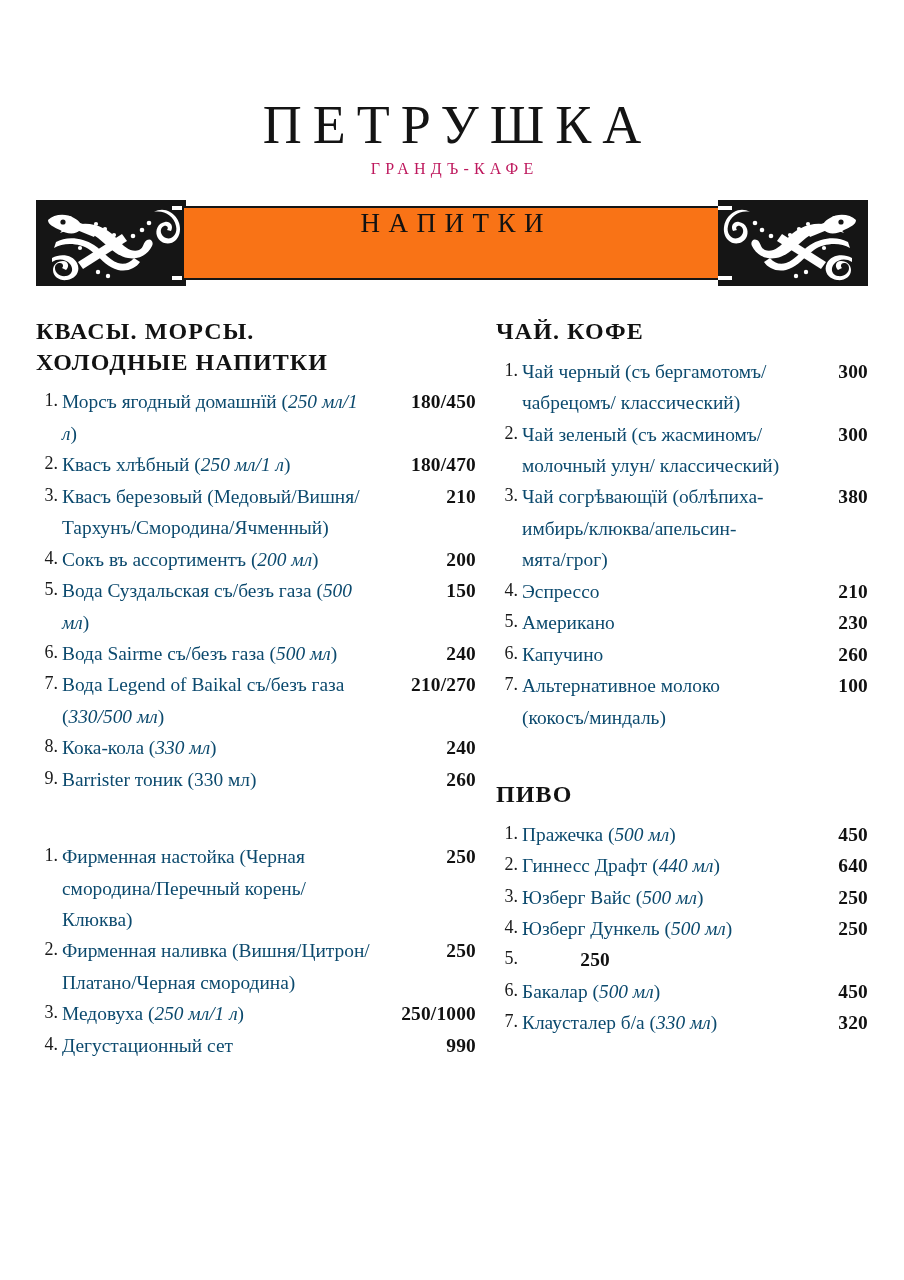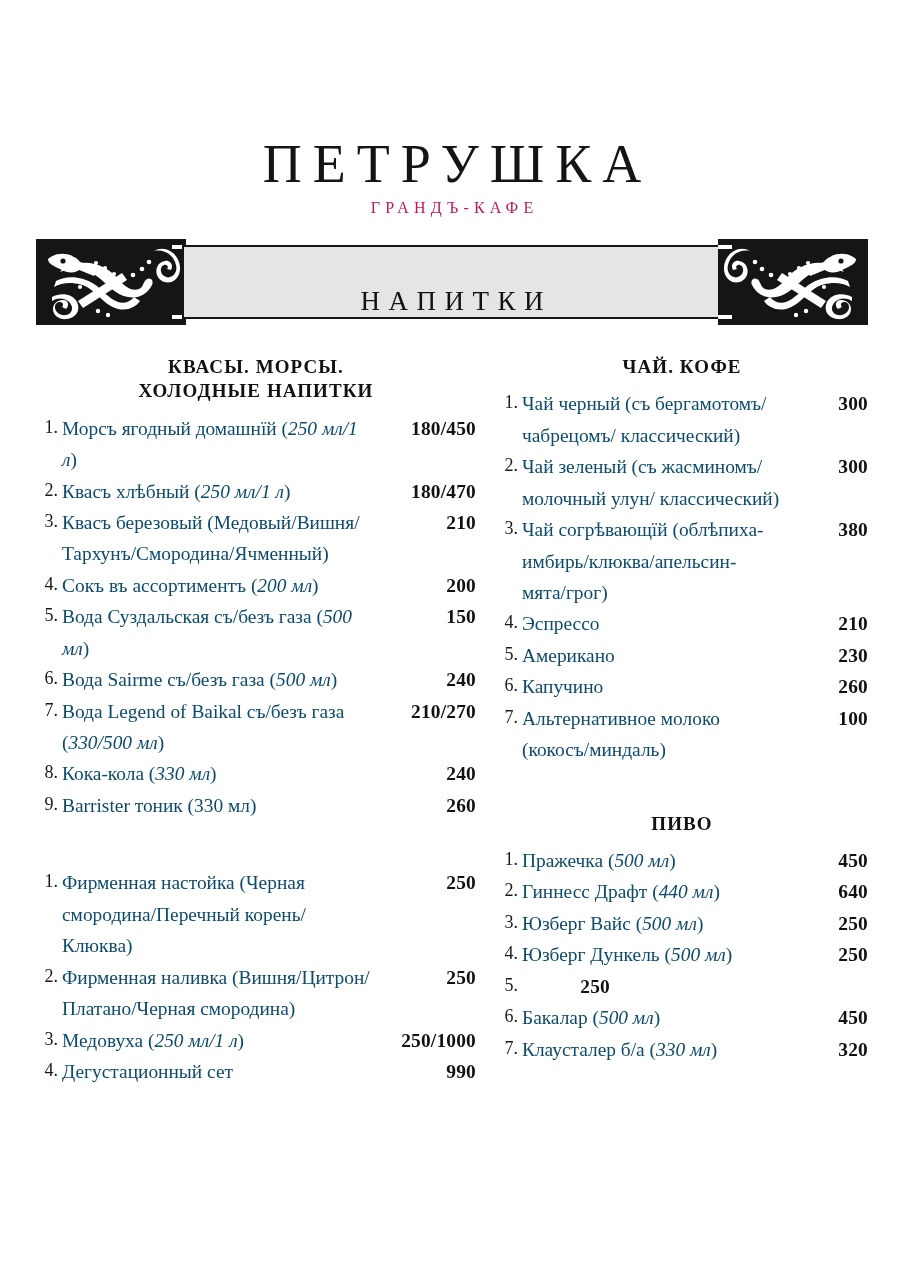--- a/index.html
+++ b/index.html
@@ -13,39 +13,38 @@
     overflow:hidden;
   }
   .page{position:relative;width:904px;height:1280px;box-sizing:border-box;}
 
   
   .masthead{padding-top:98px;text-align:center;}
   .brand{
     font-size:54px; line-height:1; font-weight:400;
     letter-spacing:11px; text-indent:11px;
     color:#141414;
-    margin-top:39px;
   }
   .brand-sub{
     margin-top:8px;
     font-size:16px; letter-spacing:5.2px; text-indent:5.2px;
     color:#be185d;
   }
 
   
   .banner{
     position:relative;
     margin:22px 36px 0 36px;
     height:86px;
   }
   .banner-frame{
     position:absolute; left:146px; right:146px; top:6px; bottom:6px;
     border:2.5px solid #151515;
-    display:flex; align-items:flex-end; justify-content:center;
-    background:#e5e5e5;
+    display:flex; align-items:flex-start; justify-content:center;
+    background:#f97316;
   }
   .banner-title{
     font-size:27px; letter-spacing:8.5px; text-indent:8.5px;
     color:#121212;
   }
   .orn{position:absolute;top:0;width:150px;height:86px;}
   .orn.left{left:0;}
   .orn.right{right:0;transform:scaleX(-1);}
   .orn svg{display:block;width:150px;height:86px;}
 
@@ -54,23 +53,22 @@
     margin:30px 36px 0 36px;
     display:grid;
     grid-template-columns:440px 1fr;
     column-gap:20px;
   }
   .col{display:block;}
   .block{margin-bottom:10px;}
   .block.gap-top{margin-top:46px;}
 
   .sec-title{
-    text-align:center;
     font-weight:700;
-    font-size:19px;
+    font-size:24px;
     letter-spacing:1.1px;
     line-height:1.28;
     color:#121212;
     margin:0 0 9px 0;
     white-space:pre-line;
   }
 
   .items{list-style:none;margin:0;padding:0;}
   .item{
     position:relative;

